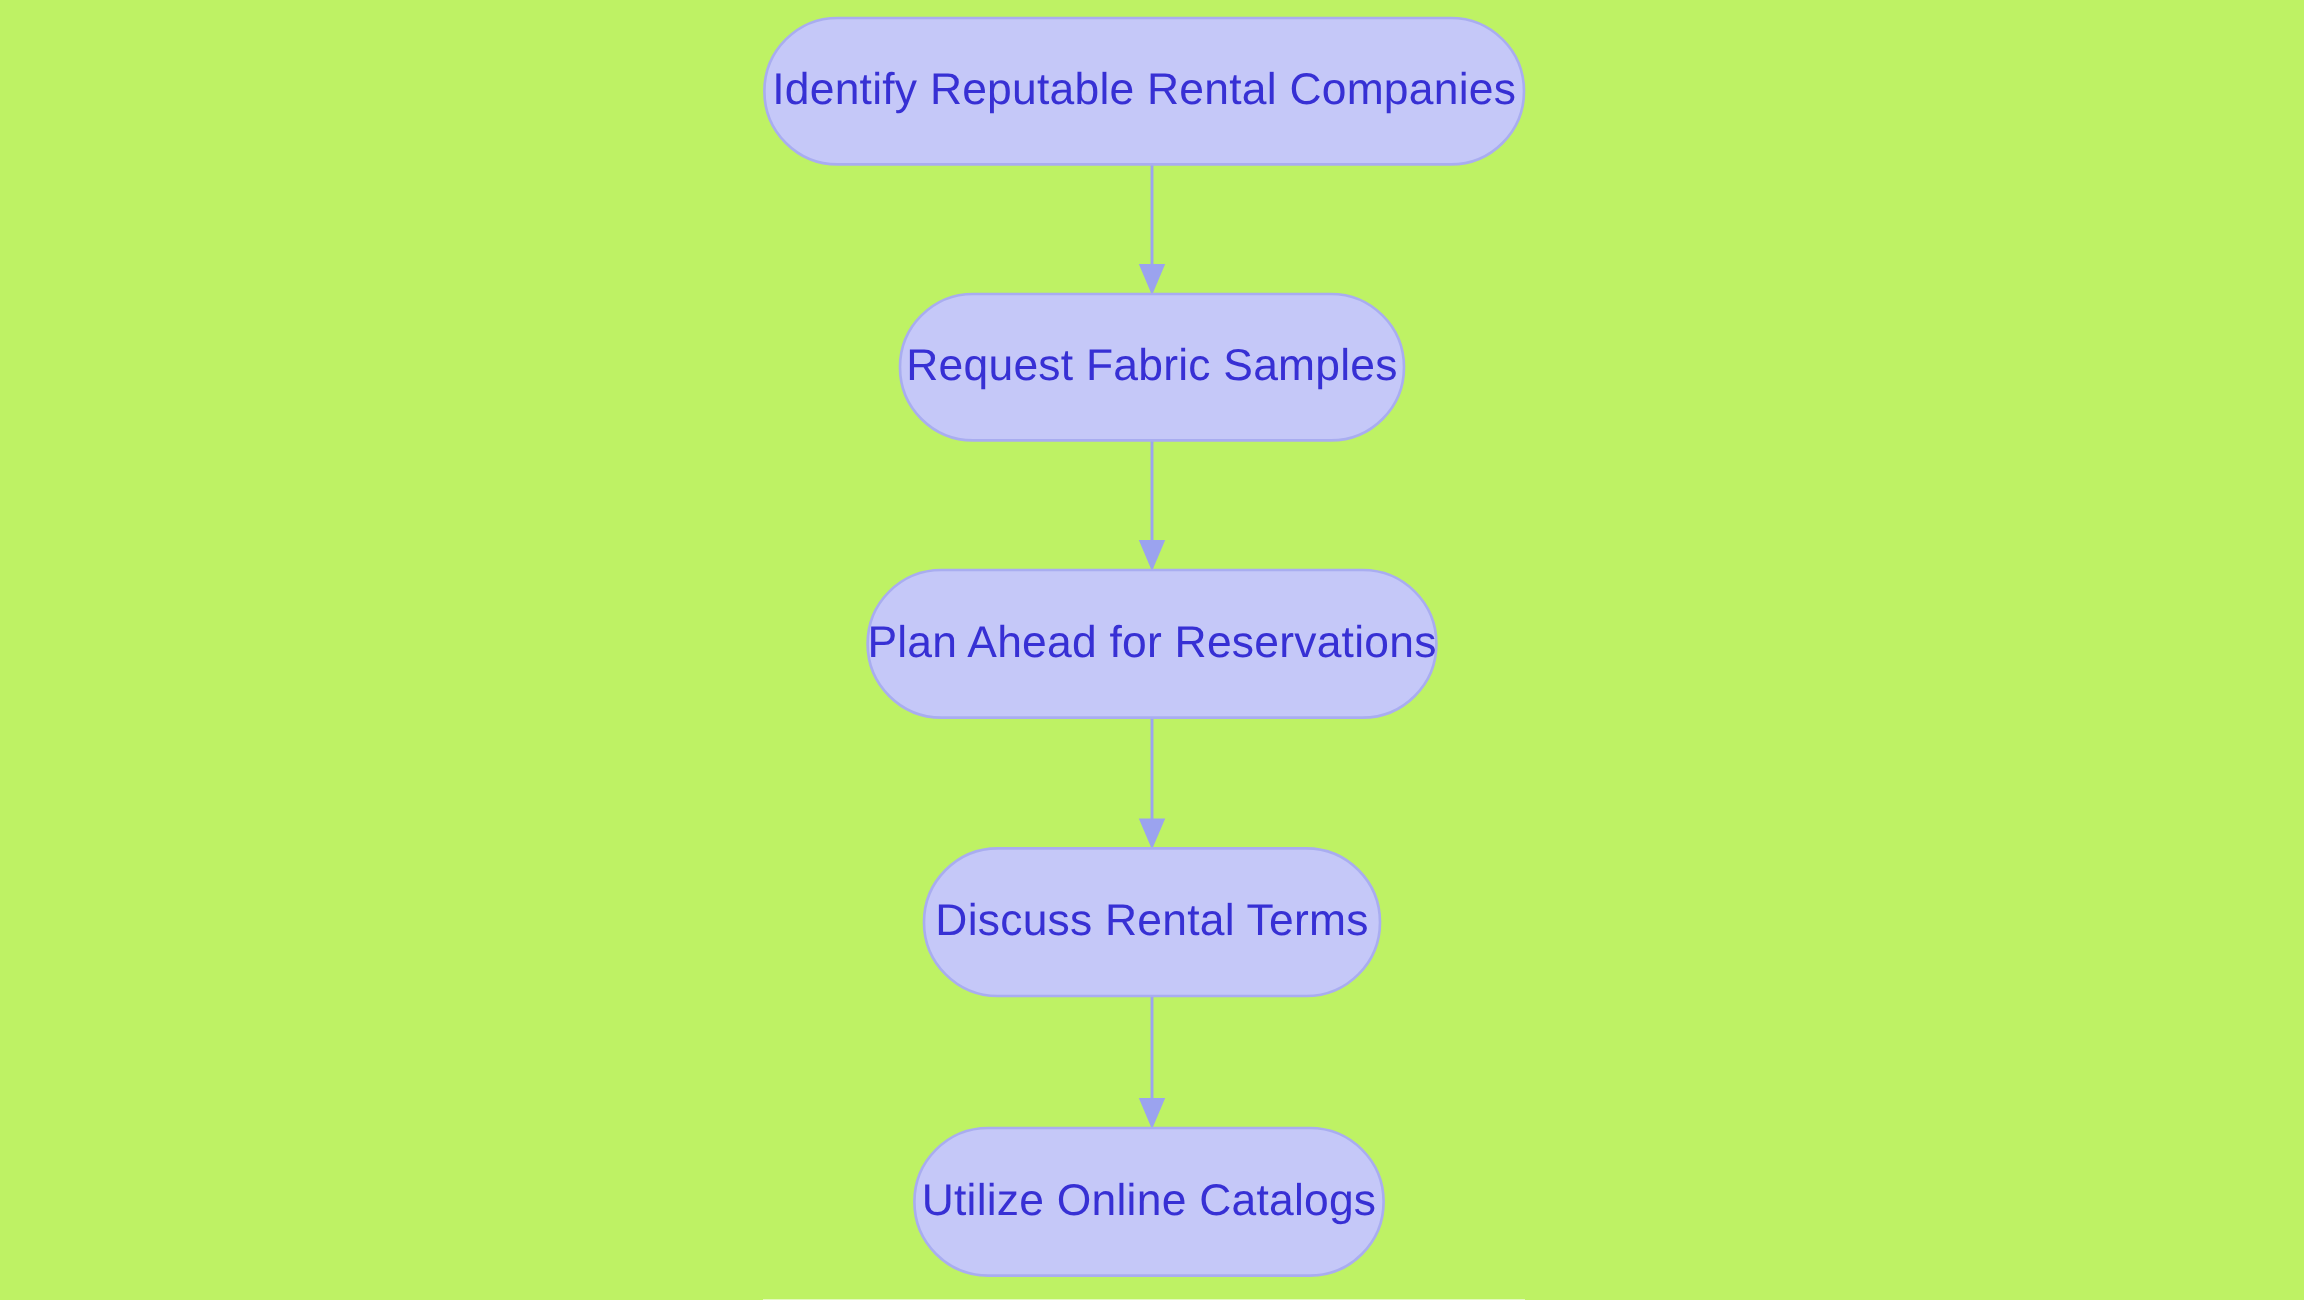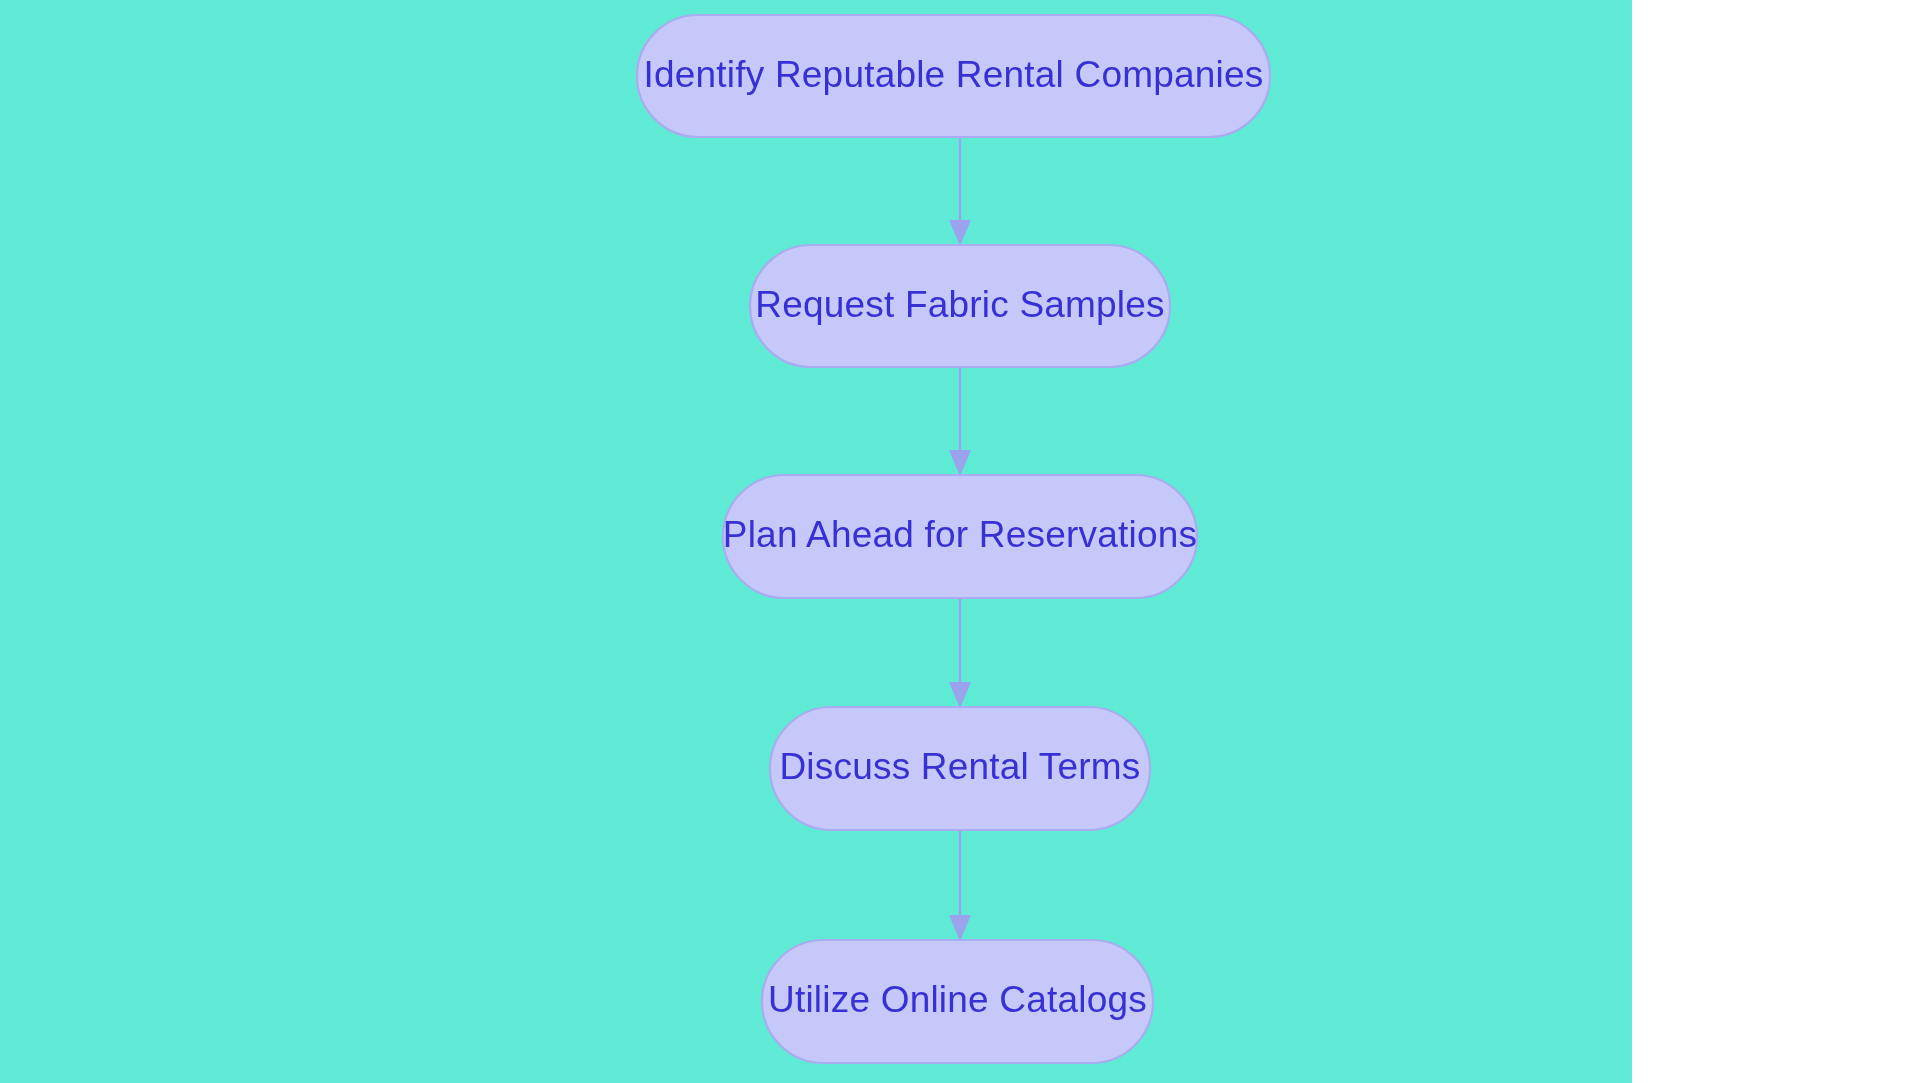--- a/index.html
+++ b/index.html
@@ -9,23 +9,23 @@
     background: #ffffff;
   }
   body {
     width: 1920px;
     height: 1083px;
     overflow: hidden;
     font-family: "Liberation Sans", "DejaVu Sans", sans-serif;
   }
   #flow-canvas {
     position: relative;
-    width: 1632px;
+    width: 1920px;
     height: 1083px;
-    background: #5eead4;
+    background: #bef264;
   }
   #flow-svg {
     position: absolute;
     left: 0;
     top: 0;
     width: 1920px;
     height: 1083px;
     display: block;
   }
   .node-rect {

